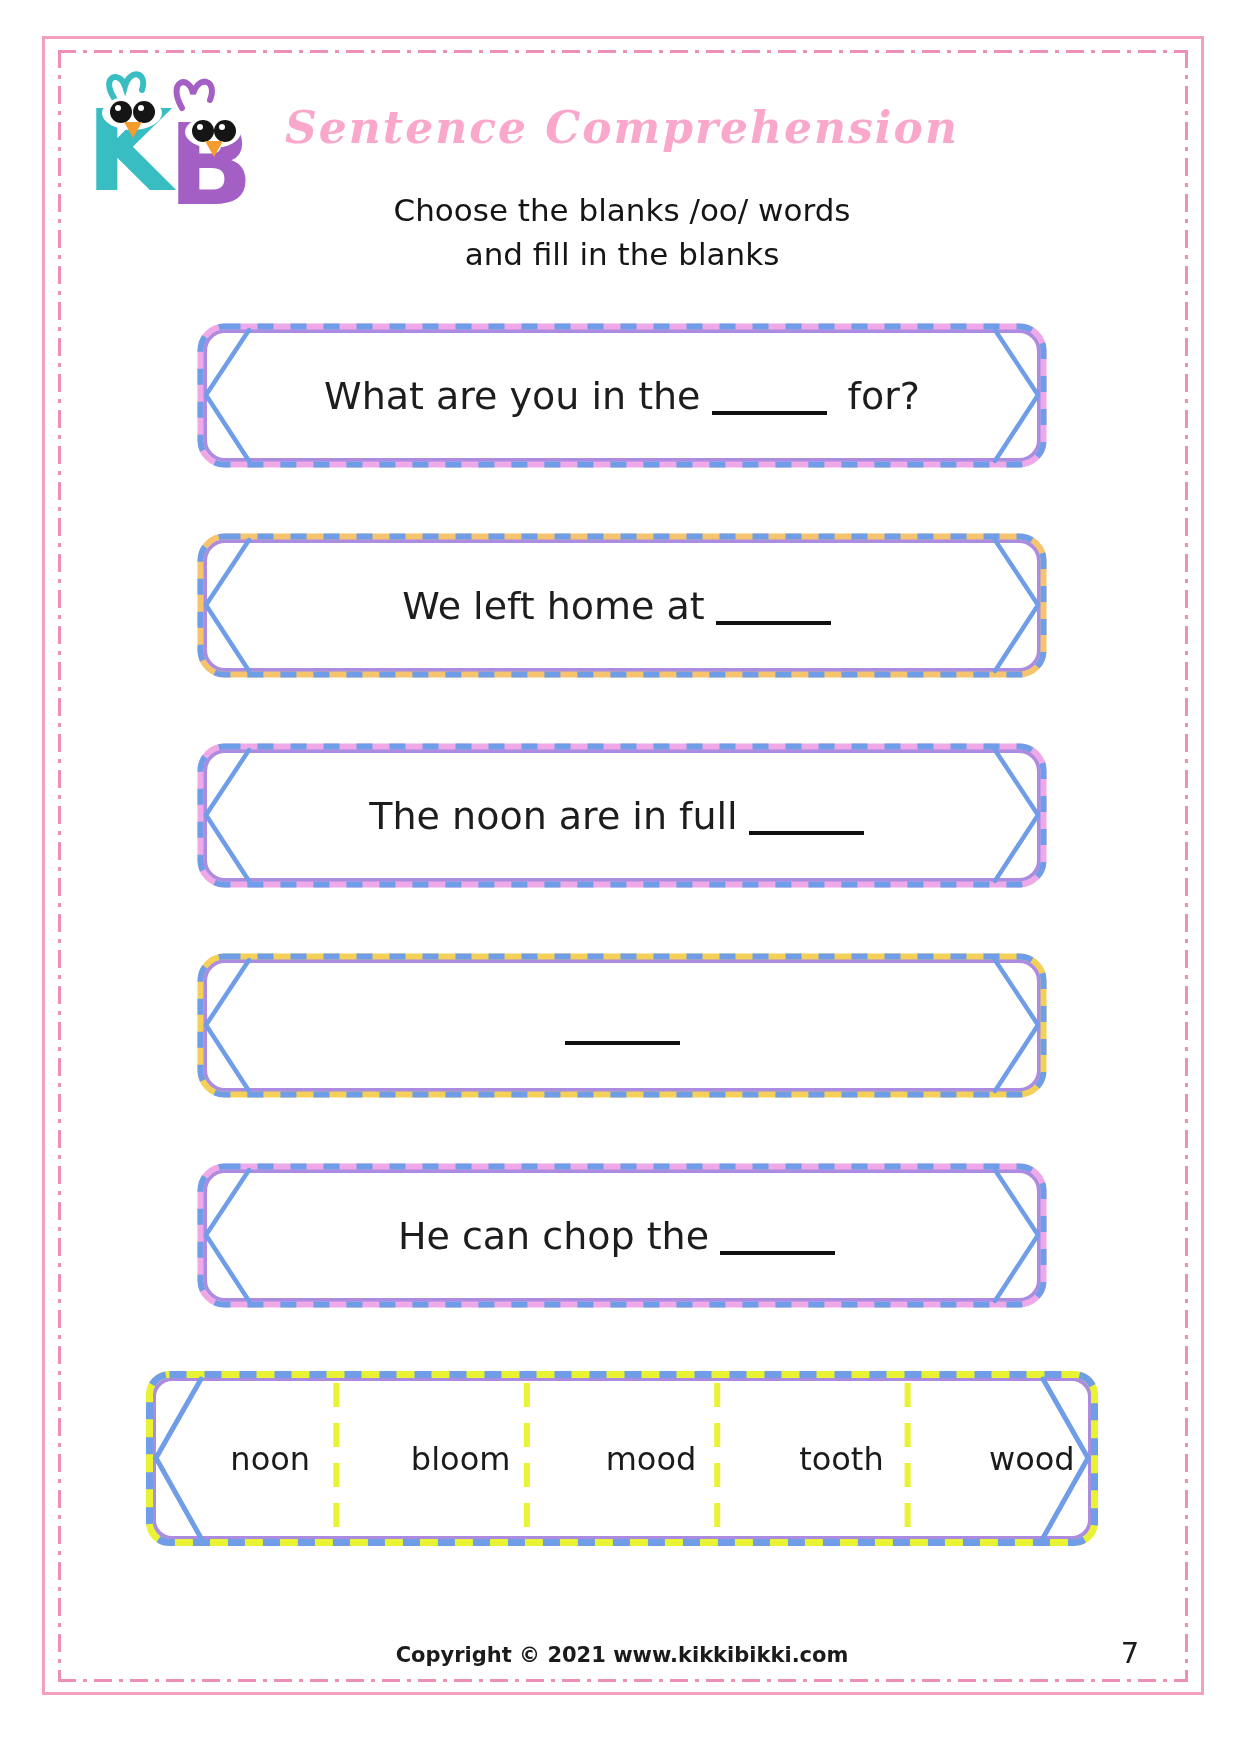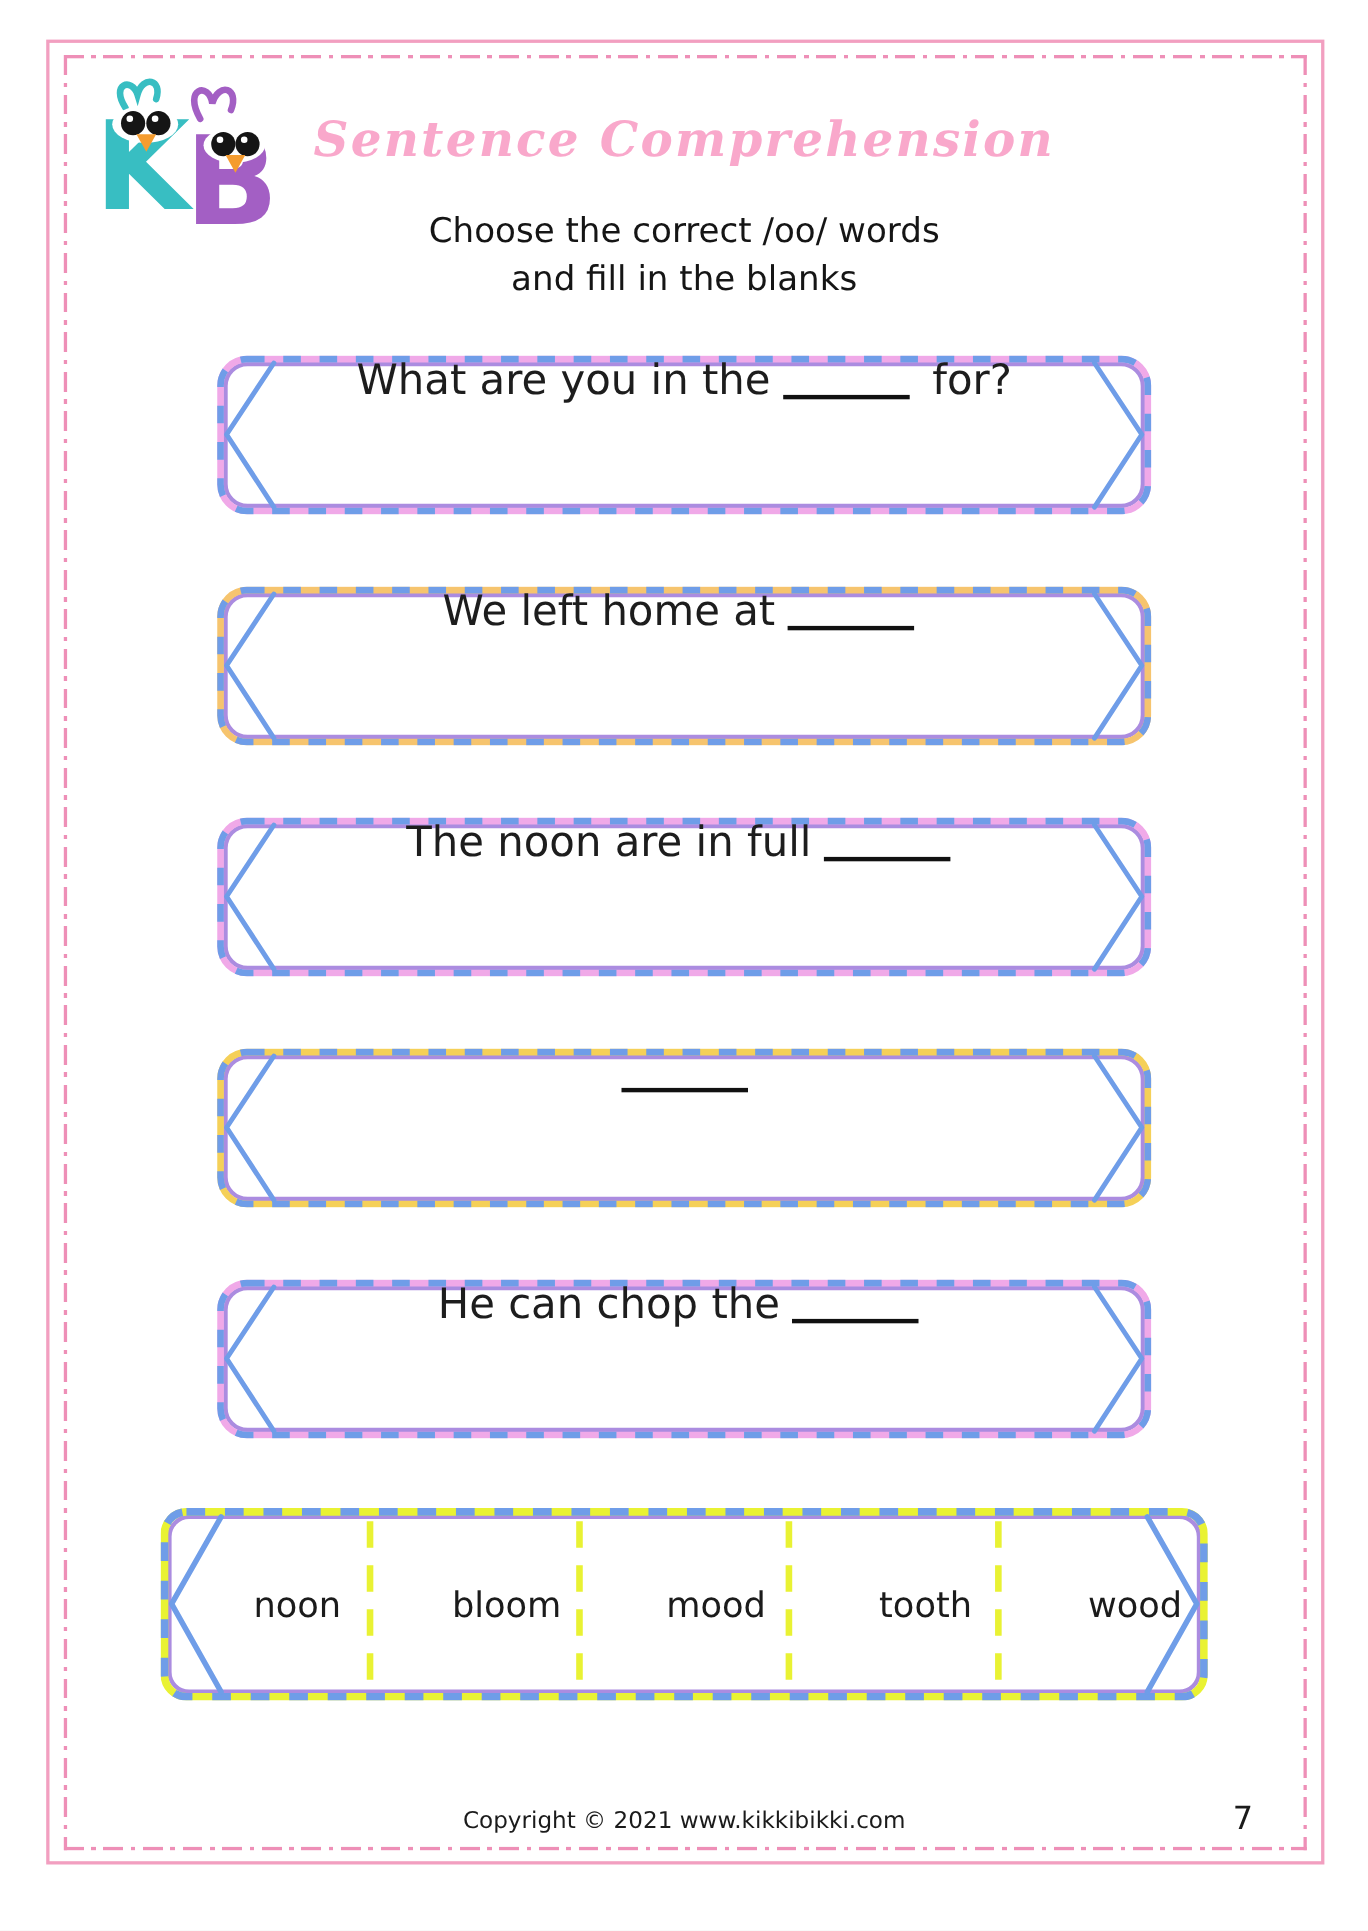--- a/index.html
+++ b/index.html
@@ -41,21 +41,21 @@
   .banner svg.border-svg { position:absolute; left:0; top:0; width:850px; height:145px; }
   .banner .under { fill:none; stroke:#ab8ce0; stroke-width:4; }
   .banner .base  { fill:none; stroke-width:6; }
   .banner .dash  { fill:none; stroke:#6f9de8; stroke-width:6; stroke-dasharray:16 17; }
   .banner .chev  { fill:none; stroke:#6f9de8; stroke-width:4.5; stroke-linecap:round; stroke-linejoin:round; }
   .theme-pink   .base { stroke:#f0a9e8; }
   .theme-orange .base { stroke:#f6c46e; }
   .theme-yellow .base { stroke:#f5d058; }
   .sentence {
     position:relative; width:100%; height:100%;
-    display:flex; align-items:flex-start; justify-content:center;
+    display:flex; align-items:center; justify-content:center;
     font-size:38px; color:#1d1d1d; white-space:nowrap;
   }
   .blank {
     display:inline-block; width:115px; height:1.05em;
     border-bottom:4px solid #111; margin:0 11px;
   }
   .sentence span.sfx:empty { display:none; }
   .sentence .sfx { margin-left:10px; }
 
   
@@ -68,21 +68,21 @@
   .wordbank .divider { stroke:#e9f233; stroke-width:6; stroke-dasharray:24 16; }
   .cells { position:absolute; left:0; top:0; width:100%; height:100%; display:flex;margin-left:29px; }
   .cell {
     flex:1 1 0; display:flex; align-items:center; justify-content:center;
     font-size:32px; color:#1b1b1b;
   }
 
   
   .copyright {
     position:absolute; left:0; right:0; top:1643px; text-align:center;
-    font-size:21px; color:#1b1b1b;
+    font-size:21px; color:#1b1b1b;font-weight:bold;
   }
   .page-number {
     position:absolute; left:1100px; top:1636px; width:60px; text-align:center;
     font-size:29px; color:#1b1b1b;
   }
 </style>
 </head>
 <body>
 
 <div class="page">
@@ -111,21 +111,21 @@
       <circle cx="123" cy="63" r="11" fill="#151515"></circle>
       <circle cx="145" cy="63" r="11" fill="#151515"></circle>
       <circle cx="120" cy="59" r="3" fill="#ffffff"></circle>
       <circle cx="142" cy="59" r="3" fill="#ffffff"></circle>
       <path d="M125,73 L143,73 L134,89 Z" fill="#f59c2f"></path>
     </g>
   </svg>
 
   <div class="page-title">Sentence Comprehension</div>
   <div class="subtitle">
-    <div>Choose the correct /oo/ words</div>
+    <div>Choose the blanks /oo/ words</div>
     <div>and fill in the blanks</div>
   </div>
 
   <div class="banner theme-pink" style="top:323px">
     <svg class="border-svg" viewBox="0 0 850 145" preserveAspectRatio="none">
       <rect class="under" x="8" y="8" width="834" height="129" rx="20"></rect>
       <rect class="base" x="3.5" y="3.5" width="843" height="138" rx="24"></rect>
       <rect class="dash" x="3.5" y="3.5" width="843" height="138" rx="24"></rect>
       <polyline class="chev" points="52,7 9,72 52,138"></polyline>
       <polyline class="chev" points="798,7 841,72 798,138"></polyline>

